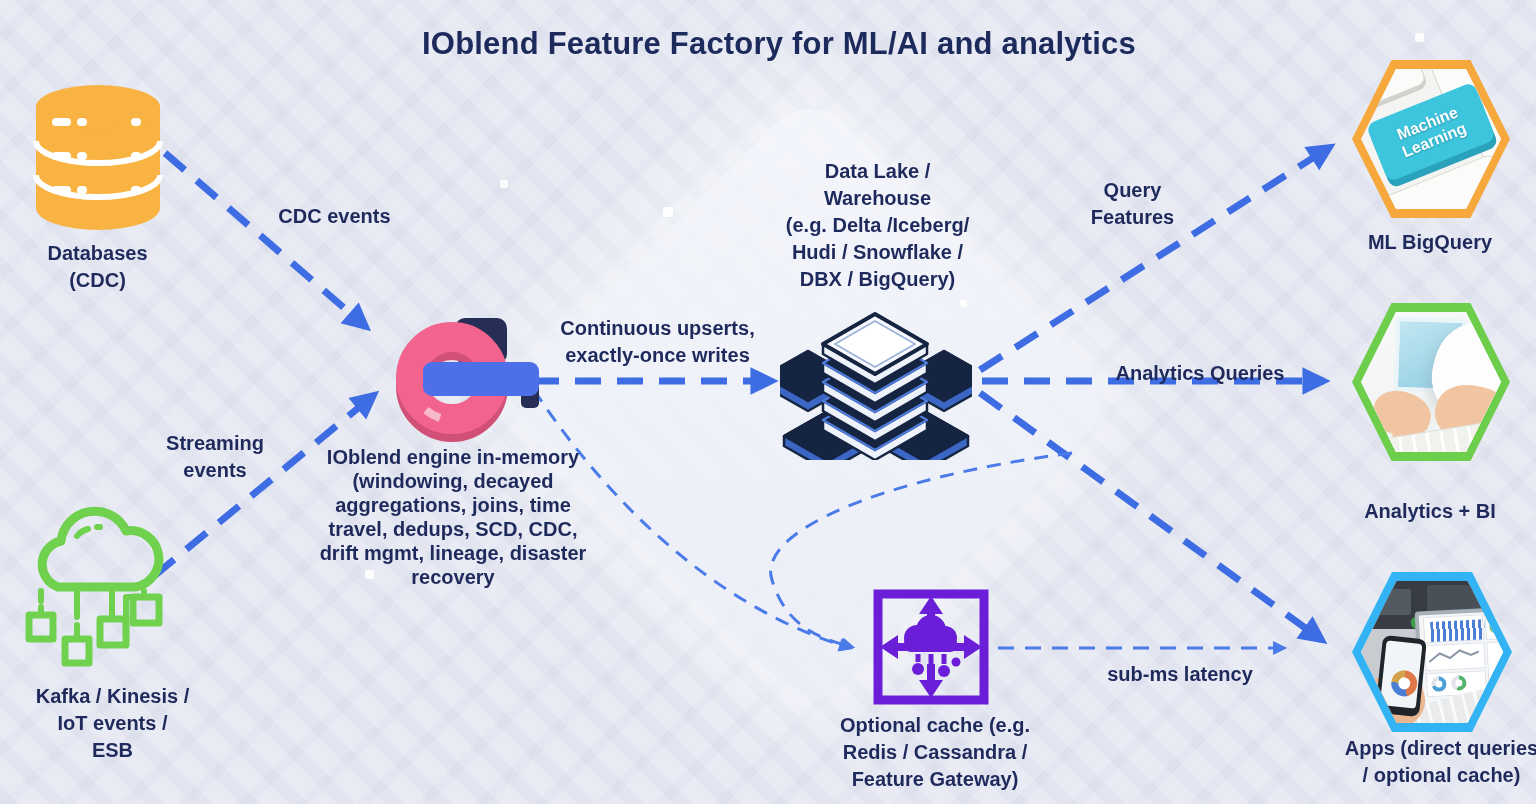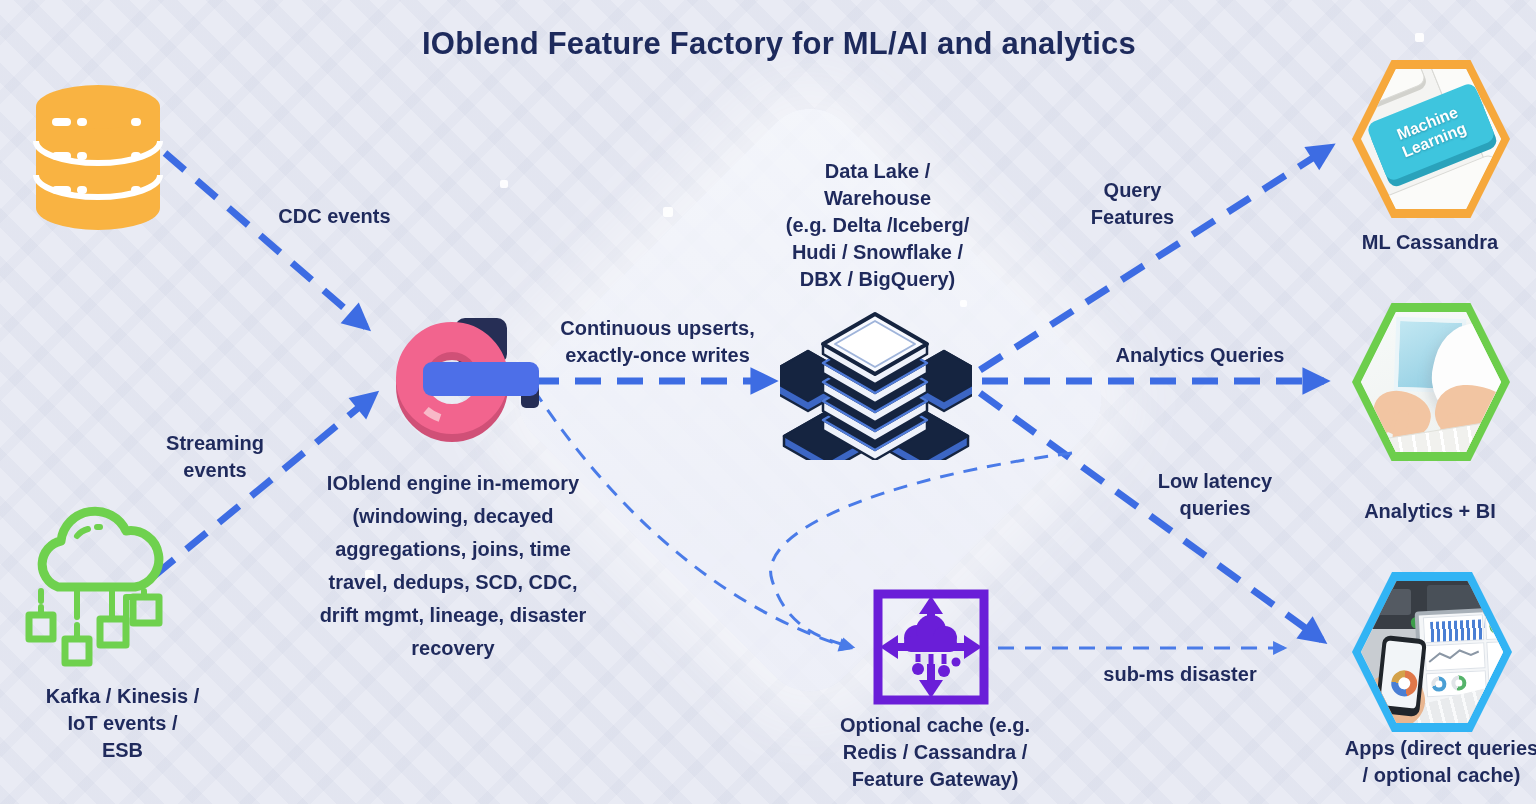--- a/index.html
+++ b/index.html
@@ -123,53 +123,55 @@
           <rect x="101" y="72" width="10" height="8" rx="4"></rect>
         <rect x="22" y="106" width="19" height="8" rx="4"></rect>
           <rect x="47" y="106" width="10" height="8" rx="4"></rect>
           <rect x="101" y="106" width="10" height="8" rx="4"></rect>
         <rect x="22" y="38" width="19" height="8" rx="4"></rect>
           <rect x="47" y="38" width="10" height="8" rx="4"></rect>
           <rect x="101" y="38" width="10" height="8" rx="4"></rect>
       </g>
     </svg>
   </div>
+  <div class="lbl" style="left:15px;top:240px;width:165px;">Databases
+(CDC)</div>
 
   <div class="node" style="left:25px;top:505px;">
     <svg width="150" height="175" viewBox="0 0 150 175">
       <g stroke="#6fd14e" fill="none" stroke-linejoin="round" stroke-linecap="round">
         <path d="M33,82 A24,24 0 0 1 36,36 A34,33 0 0 1 101,26 A25,25 0 0 1 110,82 Z" stroke-width="9"></path>
         <path d="M52,31 A20,18 0 0 1 63,24" stroke-width="6"></path>
         <path d="M72,22 l3,0" stroke-width="6"></path>
         <path d="M16,86 V96 M16,102 V108" stroke-width="6"></path>
         <path d="M52,86 V112 M52,120 V132" stroke-width="6"></path>
         <path d="M87,86 V112" stroke-width="6"></path>
         <path d="M119,86 V92 M119,92 H101 M101,92 V112" stroke-width="6"></path>
         <rect x="4" y="110" width="24" height="24" stroke-width="7"></rect>
         <rect x="40" y="134" width="24" height="24" stroke-width="7"></rect>
         <rect x="75" y="114" width="26" height="26" stroke-width="7"></rect>
         <rect x="108" y="92" width="26" height="26" stroke-width="7"></rect>
       </g>
     </svg>
   </div>
-  <div class="lbl" style="left:25px;top:683px;width:195px;">Kafka / Kinesis /
+  <div class="lbl" style="left:15px;top:683px;width:195px;">Kafka / Kinesis /
 IoT events /
 ESB</div>
 
   <div class="node" style="left:395px;top:318px;">
     <svg width="152" height="128" viewBox="0 0 152 128">
       <rect x="60" y="0" width="52" height="46" rx="10" fill="#262e55"></rect>
       <circle cx="57" cy="68" r="41" stroke="#d05077" stroke-width="30" fill="none"></circle>
       <circle cx="57" cy="60" r="41" stroke="#f2648e" stroke-width="30" fill="none"></circle>
       <path d="M31,92 a41,41 0 0 0 14,8" stroke="#f8b9c8" stroke-width="8" fill="none"></path>
       <rect x="126" y="58" width="18" height="32" rx="5" fill="#262e55"></rect>
       <rect x="28" y="44" width="116" height="34" rx="9" fill="#4d6fe8"></rect>
     </svg>
   </div>
-  <div class="lbl" style="left:318px;top:467px;width:270px;line-height:33px;">IOblend engine in-memory
+  <div class="lbl" style="left:318px;top:445px;width:270px;line-height:24px;">IOblend engine in-memory
 (windowing, decayed
 aggregations, joins, time
 travel, dedups, SCD, CDC,
 drift mgmt, lineage, disaster
 recovery</div>
 
   <div class="node" style="left:780px;top:298px;">
     <svg width="192" height="162" viewBox="0 0 192 162">
       <g stroke="#152440" stroke-width="2.5" stroke-linejoin="round">
         <path d="M95,128 L40,150 M95,128 L150,150 M43,92 L70,104 M147,92 L120,104" stroke-width="3" fill="none"></path>
@@ -239,21 +241,21 @@
     <div class="hex-border" style="background:#f6a83c;"></div>
     <div class="hex-inner">
       <div class="key" style="left:-8px;top:-18px;width:66px;height:44px;transform:rotate(-22deg);"></div>
       <div class="key" style="left:72px;top:-30px;width:84px;height:50px;transform:rotate(-22deg);"></div>
       <div class="key" style="left:112px;top:28px;width:70px;height:56px;transform:rotate(-22deg);"></div>
       <div class="key key-ml" style="left:12px;top:32px;width:116px;height:62px;transform:rotate(-22deg);">Machine
 Learning</div>
       <div class="key key-shift" style="left:28px;top:104px;width:120px;height:62px;transform:rotate(-22deg);">shift</div>
     </div>
   </div>
-  <div class="lbl" style="left:1340px;top:229px;width:180px;">ML Cassandra</div>
+  <div class="lbl" style="left:1340px;top:229px;width:180px;">ML BigQuery</div>
 
   <div class="hex" style="left:1352px;top:303px;width:158px;height:158px;">
     <div class="hex-border" style="background:#6dce4c;"></div>
     <div class="hex-inner">
       <div class="bi-bg"></div>
       <div class="bi-screen"></div>
       <div class="bi-shirt"></div>
       <div class="bi-hand" style="left:12px;top:80px;width:58px;height:44px;transform:rotate(18deg);"></div>
       <div class="bi-finger" style="left:18px;top:96px;width:12px;height:30px;transform:rotate(24deg);"></div>
       <div class="bi-finger" style="left:34px;top:98px;width:12px;height:32px;transform:rotate(14deg);"></div>
@@ -319,18 +321,16 @@
   <div class="lbl" style="left:1330px;top:735px;width:205px;margin-left:9px;">Apps (direct queries
 / optional cache)</div>
 
   <div class="lbl" style="left:262px;top:203px;width:145px;">CDC events</div>
   <div class="lbl" style="left:545px;top:315px;width:225px;">Continuous upserts,
 exactly-once writes</div>
   <div class="lbl" style="left:150px;top:430px;width:130px;">Streaming
 events</div>
   <div class="lbl" style="left:1075px;top:177px;width:115px;">Query
 Features</div>
-  <div class="lbl" style="left:1100px;top:342px;width:200px;">Analytics Queries</div>
-  <div class="lbl" style="left:1150px;top:468px;width:130px;">Low latency
-queries</div>
-  <div class="lbl" style="left:1100px;top:661px;width:160px;">sub-ms disaster</div>
+  <div class="lbl" style="left:1100px;top:360px;width:200px;">Analytics Queries</div>
+  <div class="lbl" style="left:1100px;top:661px;width:160px;">sub-ms latency</div>
 
 </div>
 
 </body></html>

